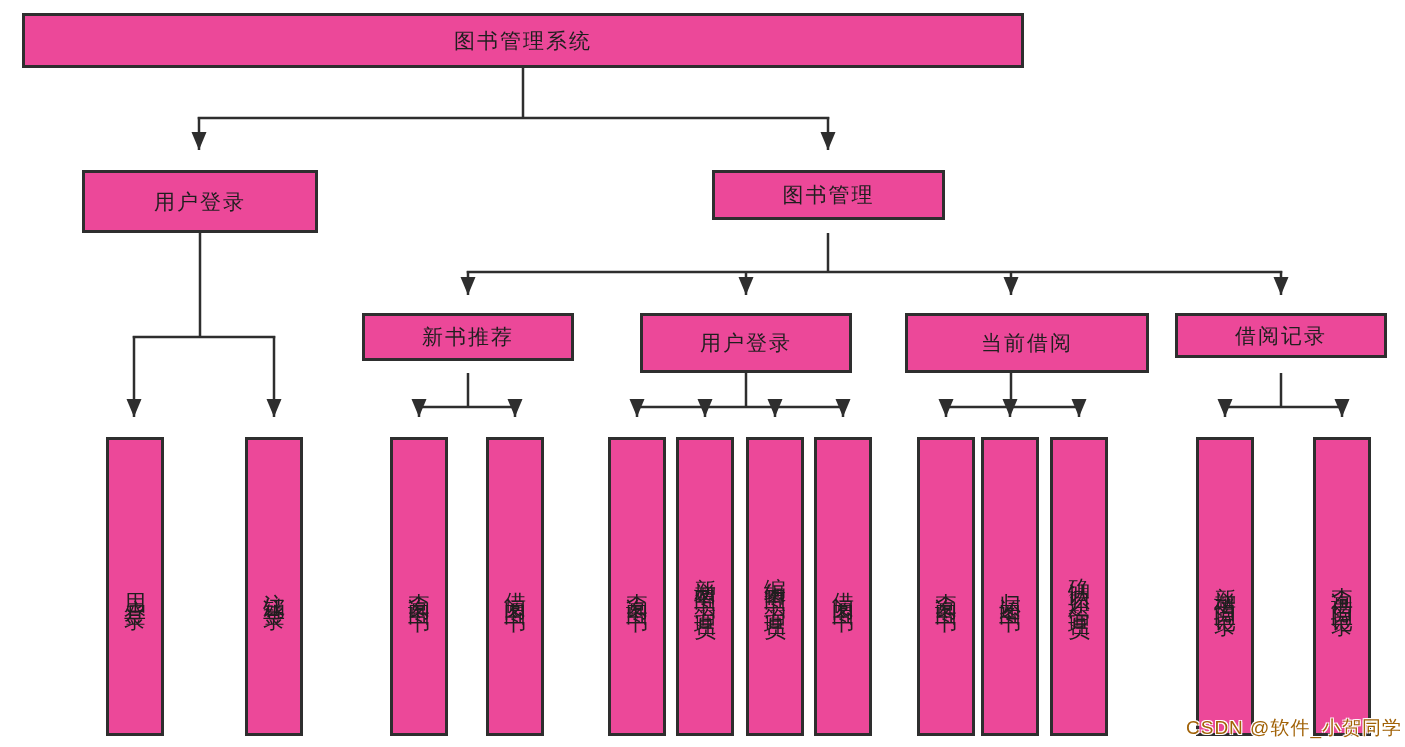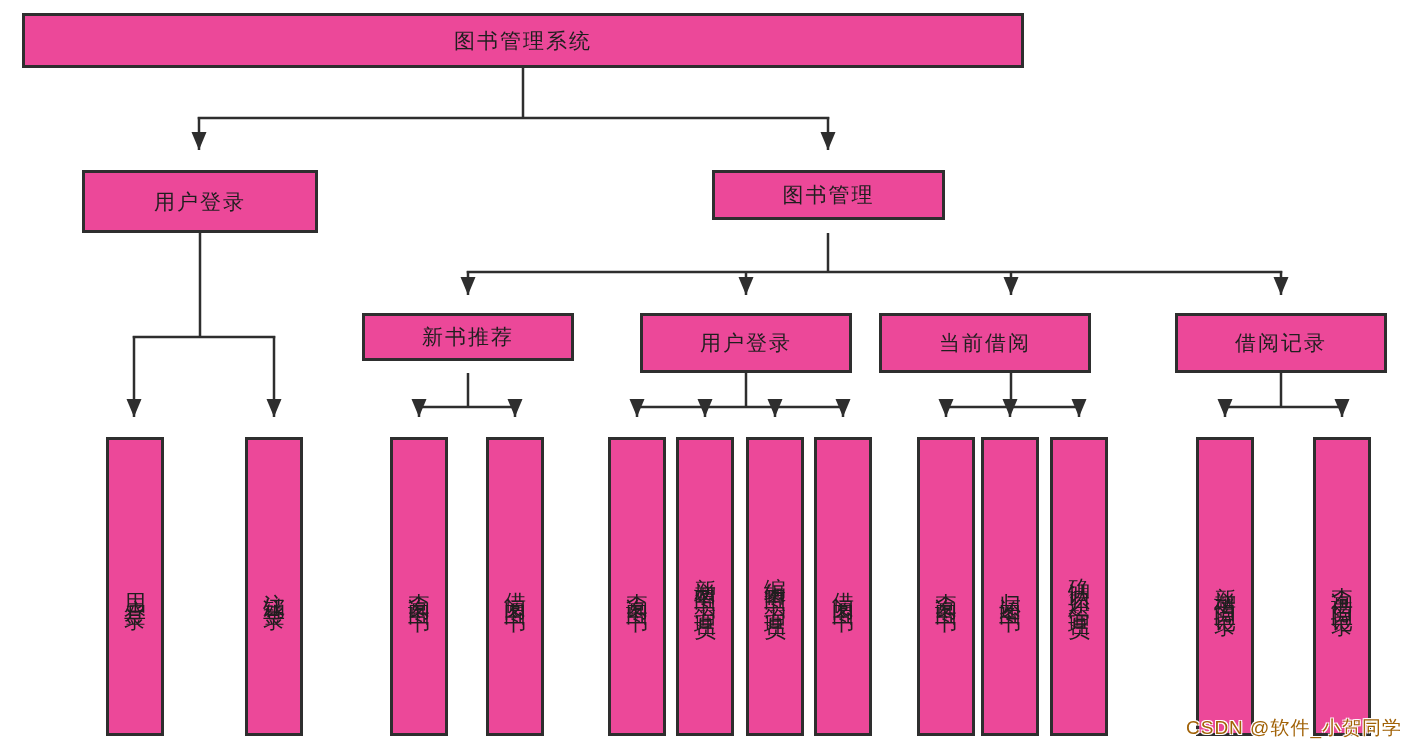--- a/index.html
+++ b/index.html
@@ -88,24 +88,24 @@
 <div class="box h" style="left:712px;top:170px;width:233px;height:50px">
   <span>图书管理</span>
 </div>
 
 <div class="box h" style="left:362px;top:313px;width:212px;height:48px">
   <span>新书推荐</span>
 </div>
 <div class="box h" style="left:640px;top:313px;width:212px;height:60px">
   <span>用户登录</span>
 </div>
-<div class="box h" style="left:879px;top:313px;width:212px;height:60px">
+<div class="box h" style="left:905px;top:313px;width:244px;height:60px">
   <span>当前借阅</span>
 </div>
-<div class="box h" style="left:1175px;top:313px;width:212px;height:60px">
+<div class="box h" style="left:1175px;top:313px;width:212px;height:45px">
   <span>借阅记录</span>
 </div>
 
 <div class="box v" style="left:106px;top:437px;width:58px;height:299px">
   <span>用户登录</span>
 </div>
 <div class="box v" style="left:245px;top:437px;width:58px;height:299px">
   <span>注销登录</span>
 </div>
 <div class="box v" style="left:390px;top:437px;width:58px;height:299px">

